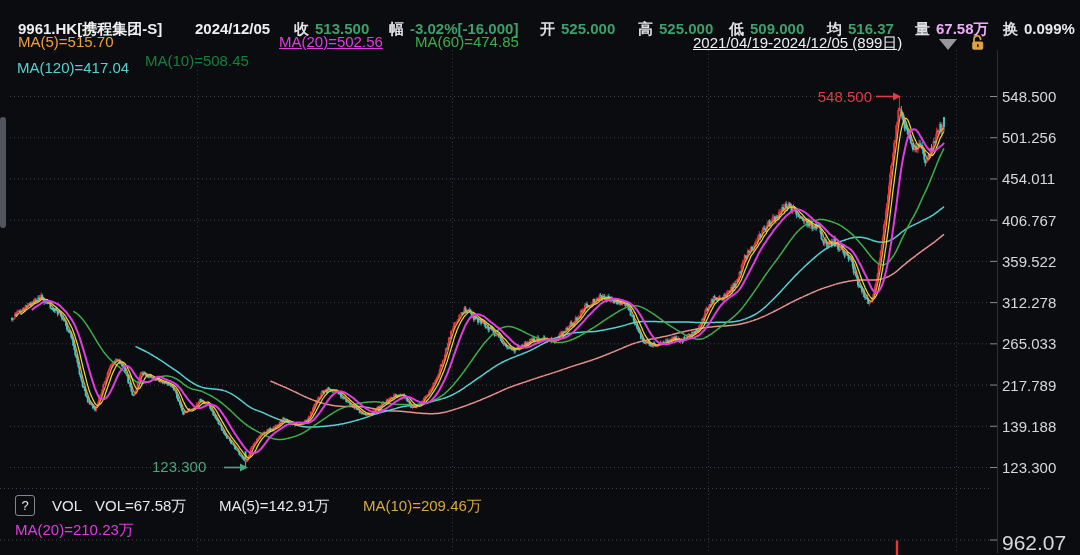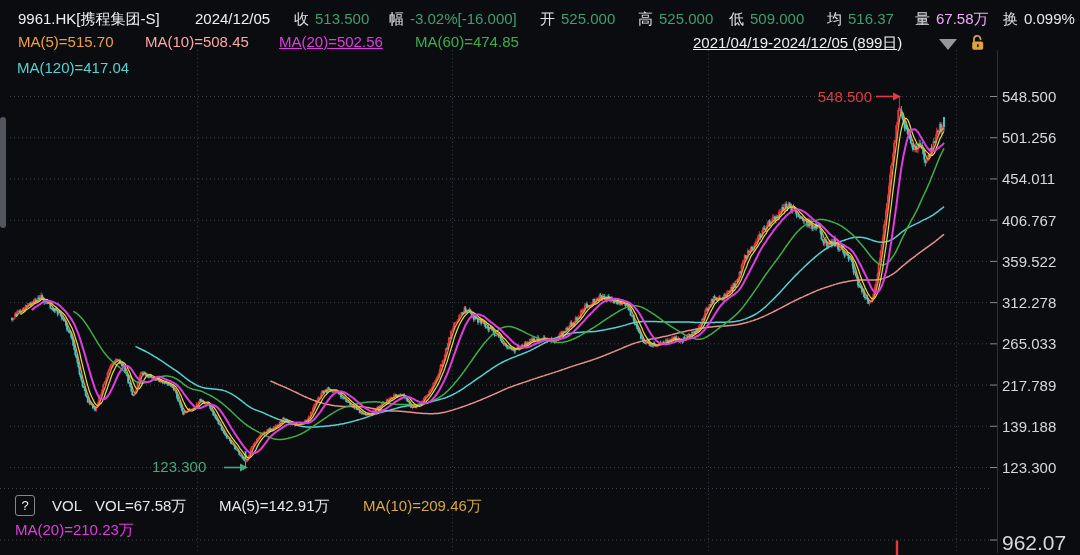--- a/index.html
+++ b/index.html
@@ -1,20 +1,20 @@
 <!DOCTYPE html>
 <html><head>
 <meta charset="utf-8">
 <style>
   html,body{margin:0;padding:0;background:#000;}
   .app{position:relative;width:1080px;height:555px;background:#0b0c0f;overflow:hidden;
        font-family:"Liberation Sans","DejaVu Sans",sans-serif;-webkit-font-smoothing:antialiased;}
   #chart-svg{position:absolute;left:0;top:0;z-index:1;}
   .row{position:absolute;left:0;width:1080px;height:22px;line-height:22px;z-index:3;font-size:15px;}
-  .row1{top:8px;font-weight:400;color:#eef0f2;}
+  .row1{top:18px;font-weight:700;color:#eef0f2;}
   .row2{top:31px;}
   .row3{top:57px;}
   .row .it{position:absolute;white-space:nowrap;}
   .lbl{color:#dfe1e4;margin-right:6px;}
   .ma-it{position:absolute;white-space:nowrap;font-size:15px;}
   .range{position:absolute;left:0;top:31px;width:1080px;height:24px;z-index:4;cursor:pointer;padding-left:11px;}
   .range .rtext{position:absolute;left:693px;top:0;line-height:24px;font-size:15px;color:#eef0f2;
       text-decoration:underline;white-space:nowrap;}
   .tri{position:absolute;left:939px;top:8px;width:0;height:0;
       border-left:9px solid transparent;border-right:9px solid transparent;border-top:11px solid #96979b;}
@@ -106,21 +106,21 @@
     <span class="it" style="left:540px"><span class="lbl">开</span><span style="color: rgb(63, 159, 109);">525.000</span></span>
     <span class="it" style="left:638px"><span class="lbl">高</span><span style="color: rgb(63, 159, 109);">525.000</span></span>
     <span class="it" style="left:729px"><span class="lbl">低</span><span style="color: rgb(63, 159, 109);">509.000</span></span>
     <span class="it" style="left:827px"><span class="lbl">均</span><span style="color: rgb(63, 159, 109);">516.37</span></span>
     <span class="it" style="left:915px"><span class="lbl">量</span><span style="color: #f0abfc; margin-top: 48px;">67.58万</span></span>
     <span class="it" style="left:1003px"><span class="lbl">换</span><span style="color: rgb(232, 233, 235);">0.099%</span></span>
   </div>
 
   <div class="row row2">
     <span class="ma-it" style="left: 18px; color: rgb(240, 160, 58);">MA(5)=515.70</span>
-    <span class="ma-it" style="left: 145px; color: #fca5a5;">MA(10)=508.45</span>
+    <span class="ma-it" style="left: 145px; color: #15803d; margin-top: 19px;">MA(10)=508.45</span>
     <span class="ma-it" style="left: 279px; color: rgb(224, 60, 224); text-decoration: underline;">MA(20)=502.56</span>
     <span class="ma-it" style="left: 415px; color: rgb(63, 174, 74);">MA(60)=474.85</span>
   </div>
   <div class="range">
     <span class="rtext">2021/04/19-2024/12/05 (899日)</span>
     <span class="tri"></span>
     <span class="lock">
       <svg width="18" height="17" viewBox="0 0 18 17">
         <path d="M5 8 V4.8 A3.2 3.2 0 0 1 11.3 4.2 L11.6 5.4" fill="none" stroke="#dea33f" stroke-width="1.7" stroke-linecap="round"></path>
         <rect x="3.2" y="7.4" width="11" height="8.4" rx="1.7" fill="#dea33f"></rect>

